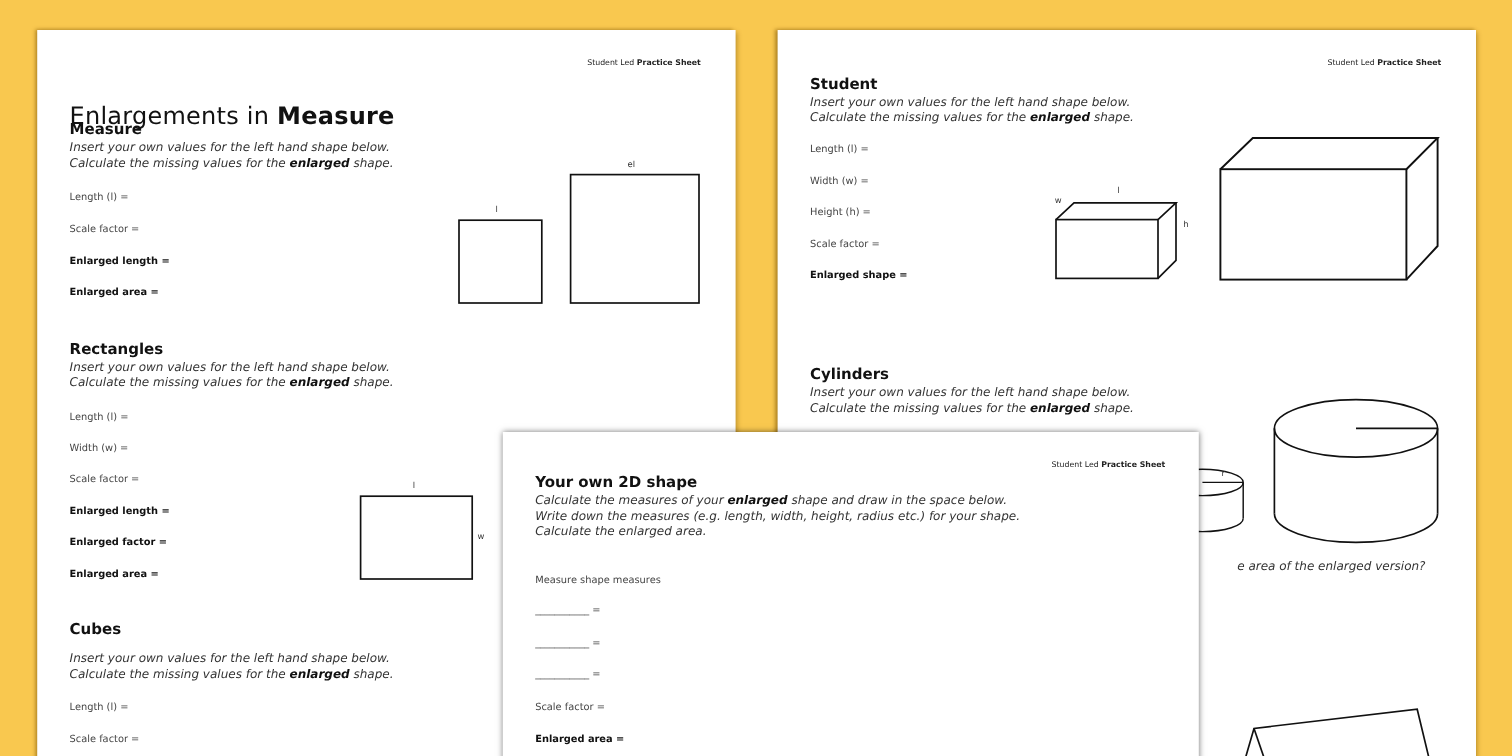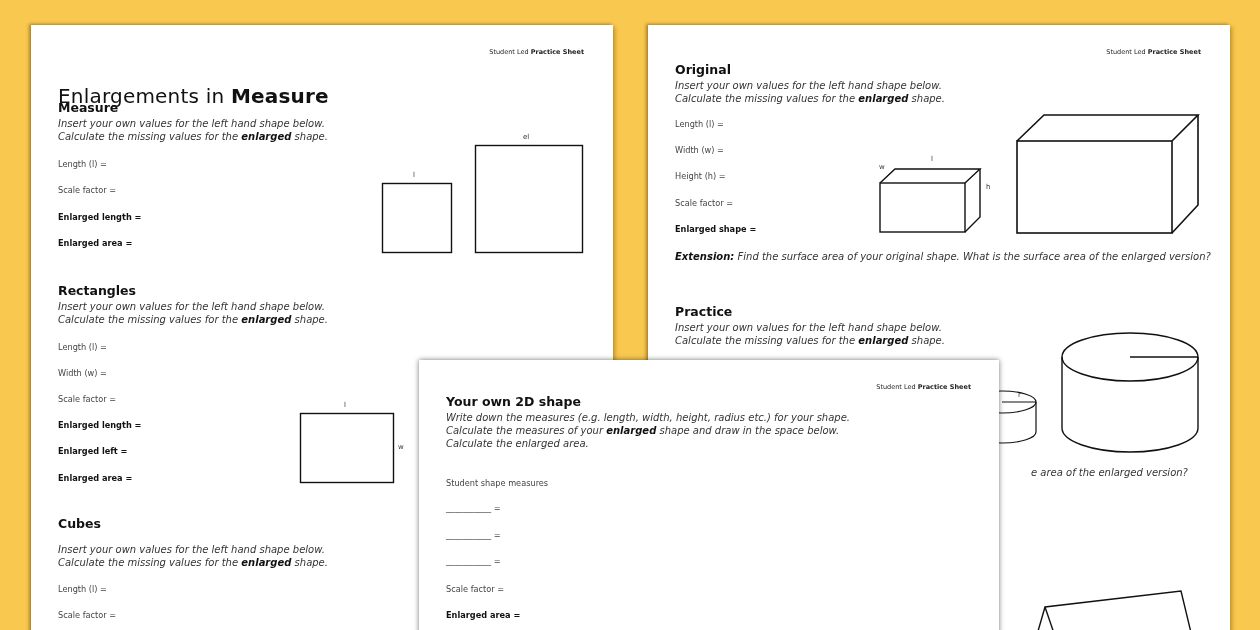--- a/index.html
+++ b/index.html
@@ -59,21 +59,21 @@
 
   <div class="abs h" style="left:27px;top:258px;">Rectangles</div>
   <div class="abs p" style="left:27px;top:275px;">
     <div>Insert your own values for the left hand shape below.</div>
     <div><span>Calculate the missing values for the</span> <b>enlarged</b> <span>shape.</span></div>
   </div>
   <div class="abs lbl" style="left:27px;top:317px;">Length (l) =</div>
   <div class="abs lbl" style="left:27px;top:343px;">Width (w) =</div>
   <div class="abs lbl" style="left:27px;top:369px;">Scale factor =</div>
   <div class="abs lbl bold" style="left:27px;top:395px;">Enlarged length =</div>
-  <div class="abs lbl bold" style="left:27px;top:421px;">Enlarged left =</div>
+  <div class="abs lbl bold" style="left:27px;top:421px;">Enlarged factor =</div>
   <div class="abs lbl bold" style="left:27px;top:448px;">Enlarged area =</div>
   <div class="abs dim" style="left:313px;top:376px;">l</div>
   <svg class="shape" style="left:269px;top:388px;" width="94" height="70">
       <rect x="0.5" y="0.5" width="93" height="69" fill="none" stroke="#111" stroke-width="1.4"></rect>
     </svg>
   <div class="abs dim" style="left:367px;top:418px;">w</div>
 
   <div class="abs h" style="left:27px;top:491px;">Cubes</div>
   <div class="abs p" style="left:27px;top:518px;">
     <div>Insert your own values for the left hand shape below.</div>
@@ -81,21 +81,21 @@
   </div>
   <div class="abs lbl" style="left:27px;top:559px;">Length (l) =</div>
   <div class="abs lbl" style="left:27px;top:585px;">Scale factor =</div>
 </div>
 
 <div class="sheet" style="left:648px;top:25px;width:582px;height:620px;">
   <div class="tag" style="right:29px;top:23px;">
     <span>Student Led</span> <b>Practice Sheet</b>
   </div>
 
-  <div class="abs h" style="left:27px;top:37px;">Original</div>
+  <div class="abs h" style="left:27px;top:37px;">Student</div>
   <div class="abs p" style="left:27px;top:54px;">
     <div>Insert your own values for the left hand shape below.</div>
     <div><span>Calculate the missing values for the</span> <b>enlarged</b> <span>shape.</span></div>
   </div>
   <div class="abs lbl" style="left:27px;top:94px;">Length (l) =</div>
   <div class="abs lbl" style="left:27px;top:120px;">Width (w) =</div>
   <div class="abs lbl" style="left:27px;top:146px;">Height (h) =</div>
   <div class="abs lbl" style="left:27px;top:173px;">Scale factor =</div>
   <div class="abs lbl bold" style="left:27px;top:199px;">Enlarged shape =</div>
 
@@ -111,25 +111,22 @@
   <div class="abs dim" style="left:338px;top:158px;">h</div>
 
   <svg class="shape" style="left:368px;top:88px;" width="186" height="122">
     <g fill="none" stroke="#111" stroke-width="1.6">
       <rect x="1" y="28" width="155" height="92"></rect>
       <polyline points="1,28 28,2 182,2 156,28"></polyline>
       <polyline points="182,2 182,92 156,120"></polyline>
     </g>
   </svg>
 
-  <div class="abs p" style="left:27px;top:225px;">
-    <b>Extension:</b> <span>Find the surface area of your original shape. What is the surface area of the enlarged version?</span>
-  </div>
 
-  <div class="abs h" style="left:27px;top:279px;">Practice</div>
+  <div class="abs h" style="left:27px;top:279px;">Cylinders</div>
   <div class="abs p" style="left:27px;top:296px;">
     <div>Insert your own values for the left hand shape below.</div>
     <div><span>Calculate the missing values for the</span> <b>enlarged</b> <span>shape.</span></div>
   </div>
 
   <svg class="shape" style="left:320px;top:363px;" width="72" height="60">
     <g fill="none" stroke="#111" stroke-width="1.2">
       <ellipse cx="34" cy="14" rx="34" ry="11"></ellipse>
       <line x1="34" y1="14" x2="68" y2="14"></line>
       <line x1="0" y1="14" x2="0" y2="44"></line>
@@ -157,23 +154,23 @@
     </g>
   </svg>
 </div>
 
 <div class="sheet front" style="left:419px;top:360px;width:580px;height:300px;">
   <div class="tag" style="right:28px;top:23px;">
     <span>Student Led</span> <b>Practice Sheet</b>
   </div>
   <div class="abs h" style="left:27px;top:34px;">Your own 2D shape</div>
   <div class="abs p" style="left:27px;top:51px;">
+    <div><span>Calculate the measures of your</span> <b>enlarged</b> <span>shape and draw in the space below.</span></div>
     <div>Write down the measures (e.g. length, width, height, radius etc.) for your shape.</div>
-    <div><span>Calculate the measures of your</span> <b>enlarged</b> <span>shape and draw in the space below.</span></div>
     <div>Calculate the enlarged area.</div>
   </div>
-  <div class="abs lbl" style="left:27px;top:118px;">Student shape measures</div>
+  <div class="abs lbl" style="left:27px;top:118px;">Measure shape measures</div>
   <div class="abs lbl" style="left:27px;top:143px;">___________ =</div>
   <div class="abs lbl" style="left:27px;top:170px;">___________ =</div>
   <div class="abs lbl" style="left:27px;top:196px;">___________ =</div>
   <div class="abs lbl" style="left:27px;top:224px;">Scale factor =</div>
   <div class="abs lbl bold" style="left:27px;top:250px;">Enlarged area =</div>
 </div>
 
 </body></html>

